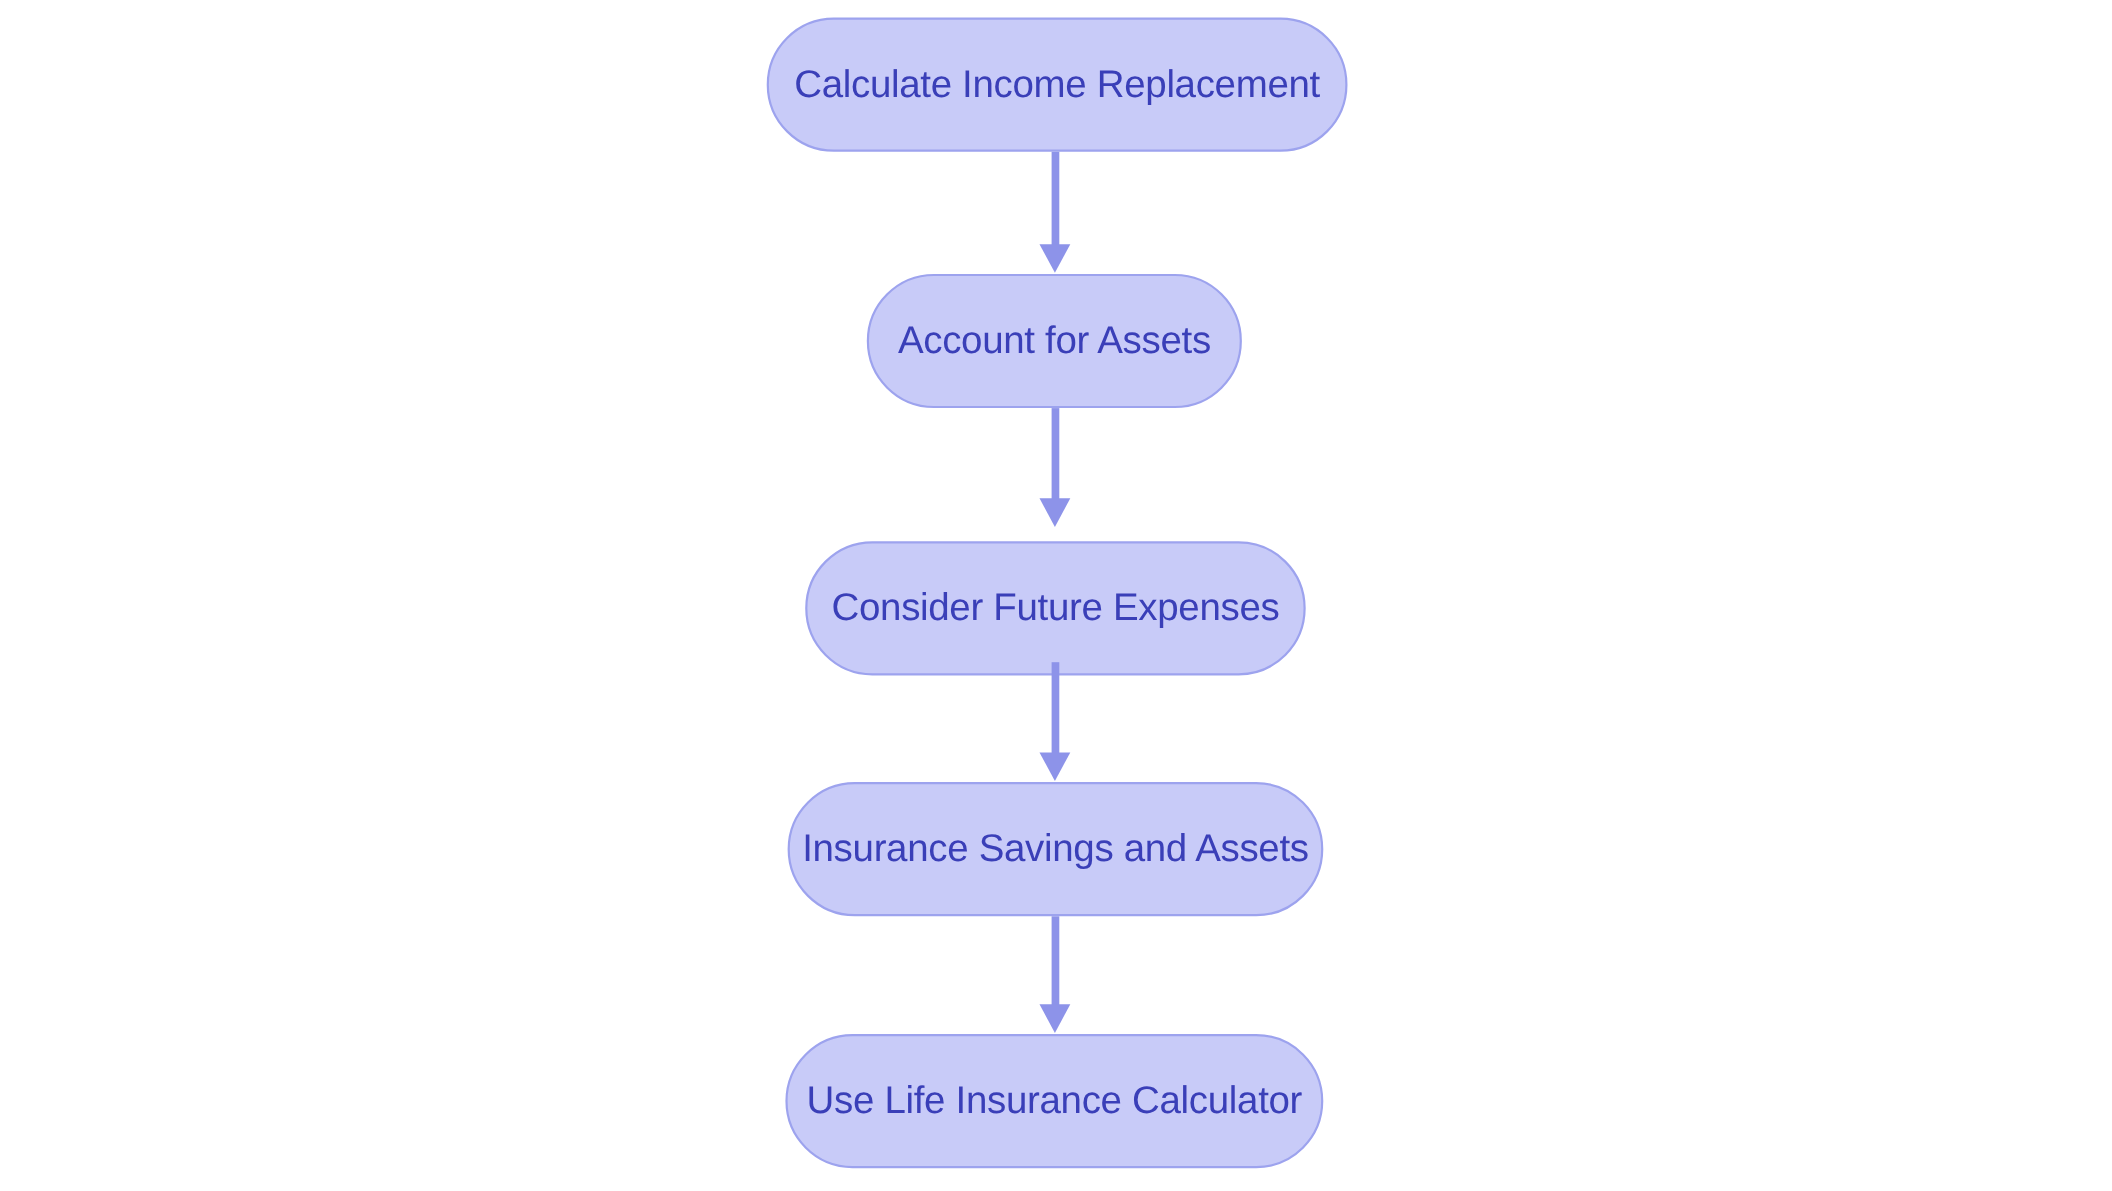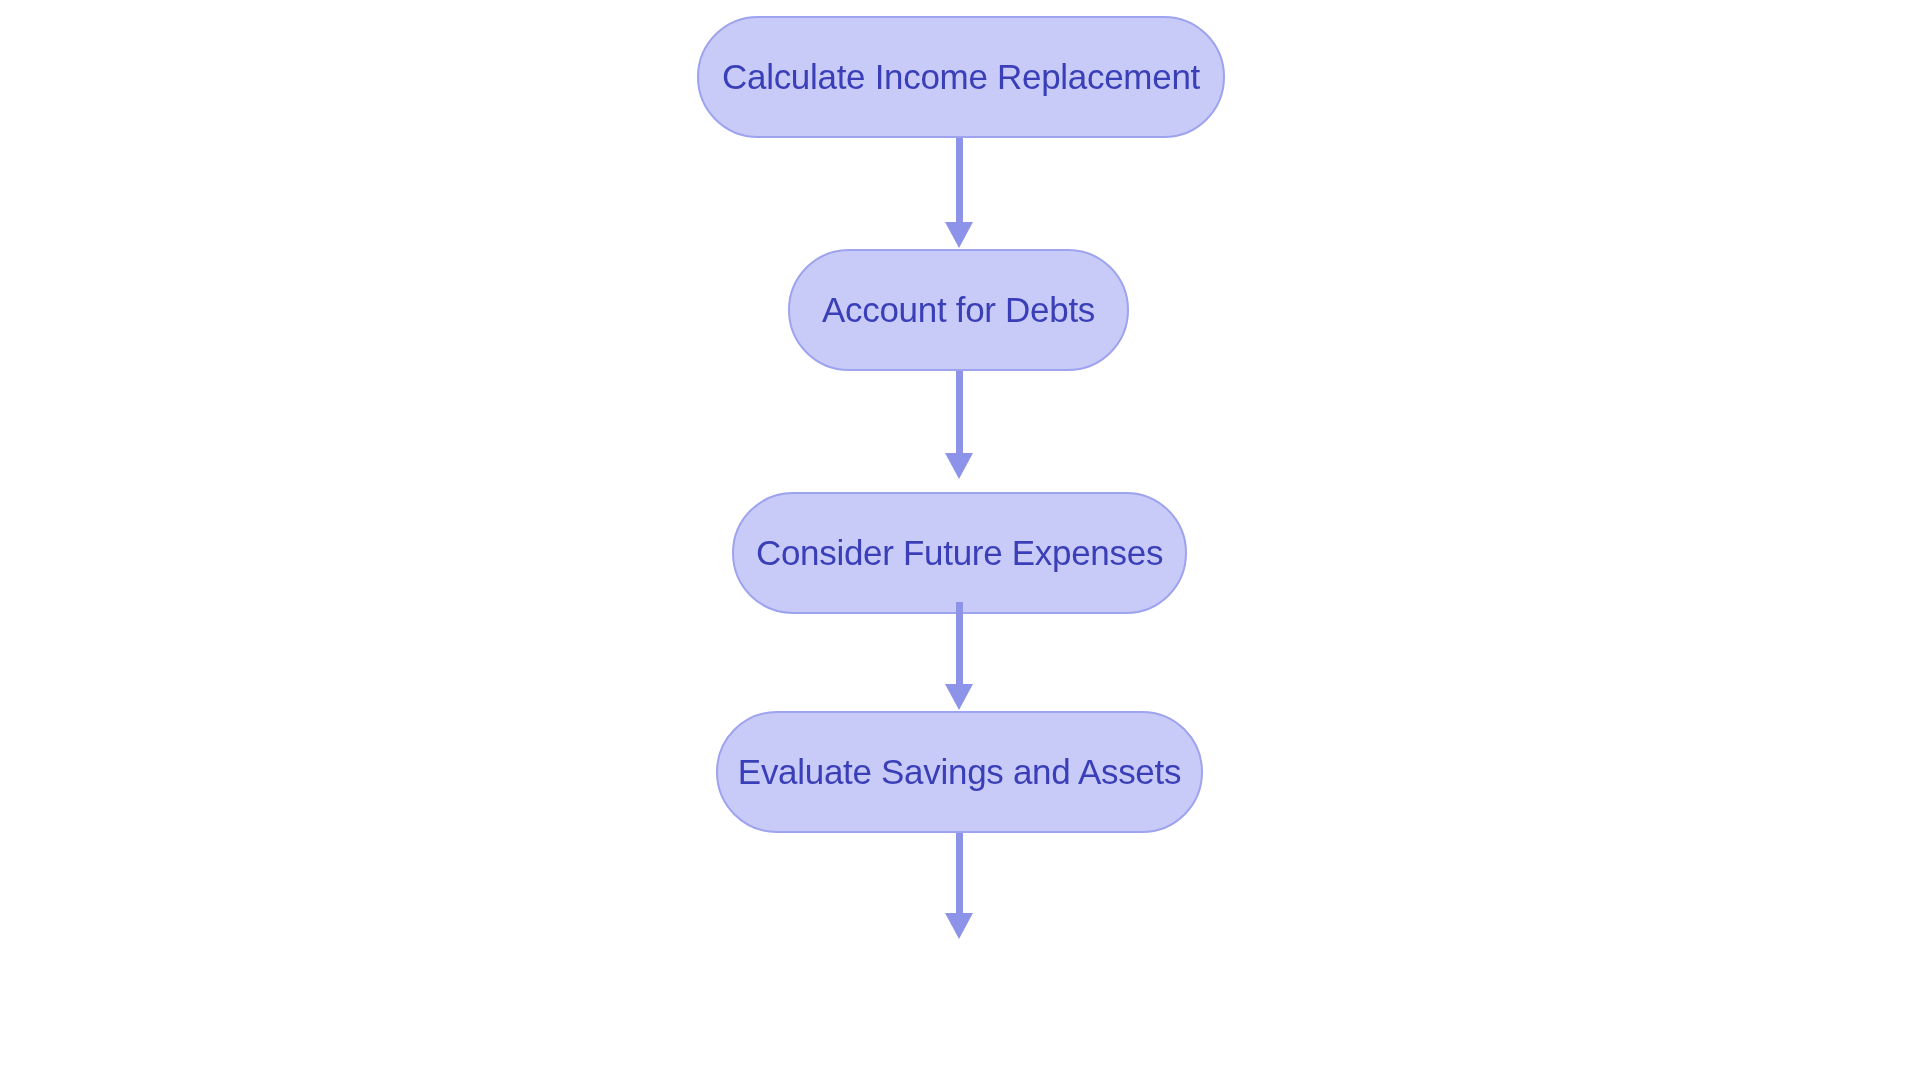--- a/index.html
+++ b/index.html
@@ -75,40 +75,43 @@
   <div class="node n1">
     <span class="node-label">Calculate Income Replacement</span>
   </div>
 
   <div class="arrow a1">
     <div class="arrow-line"></div>
     <div class="arrow-head"></div>
   </div>
 
   <div class="node n2">
-    <span class="node-label">Account for Debts</span>
+    <span class="node-label">Account for Assets</span>
   </div>
 
   <div class="arrow a2">
     <div class="arrow-line"></div>
     <div class="arrow-head"></div>
   </div>
 
   <div class="node n3">
     <span class="node-label">Consider Future Expenses</span>
   </div>
 
   <div class="arrow a3">
     <div class="arrow-line"></div>
     <div class="arrow-head"></div>
   </div>
 
   <div class="node n4">
-    <span class="node-label">Evaluate Savings and Assets</span>
+    <span class="node-label">Insurance Savings and Assets</span>
   </div>
 
   <div class="arrow a4">
     <div class="arrow-line"></div>
     <div class="arrow-head"></div>
   </div>
 
+  <div class="node n5">
+    <span class="node-label">Use Life Insurance Calculator</span>
+  </div>
 
 </div>
 
 </body></html>

